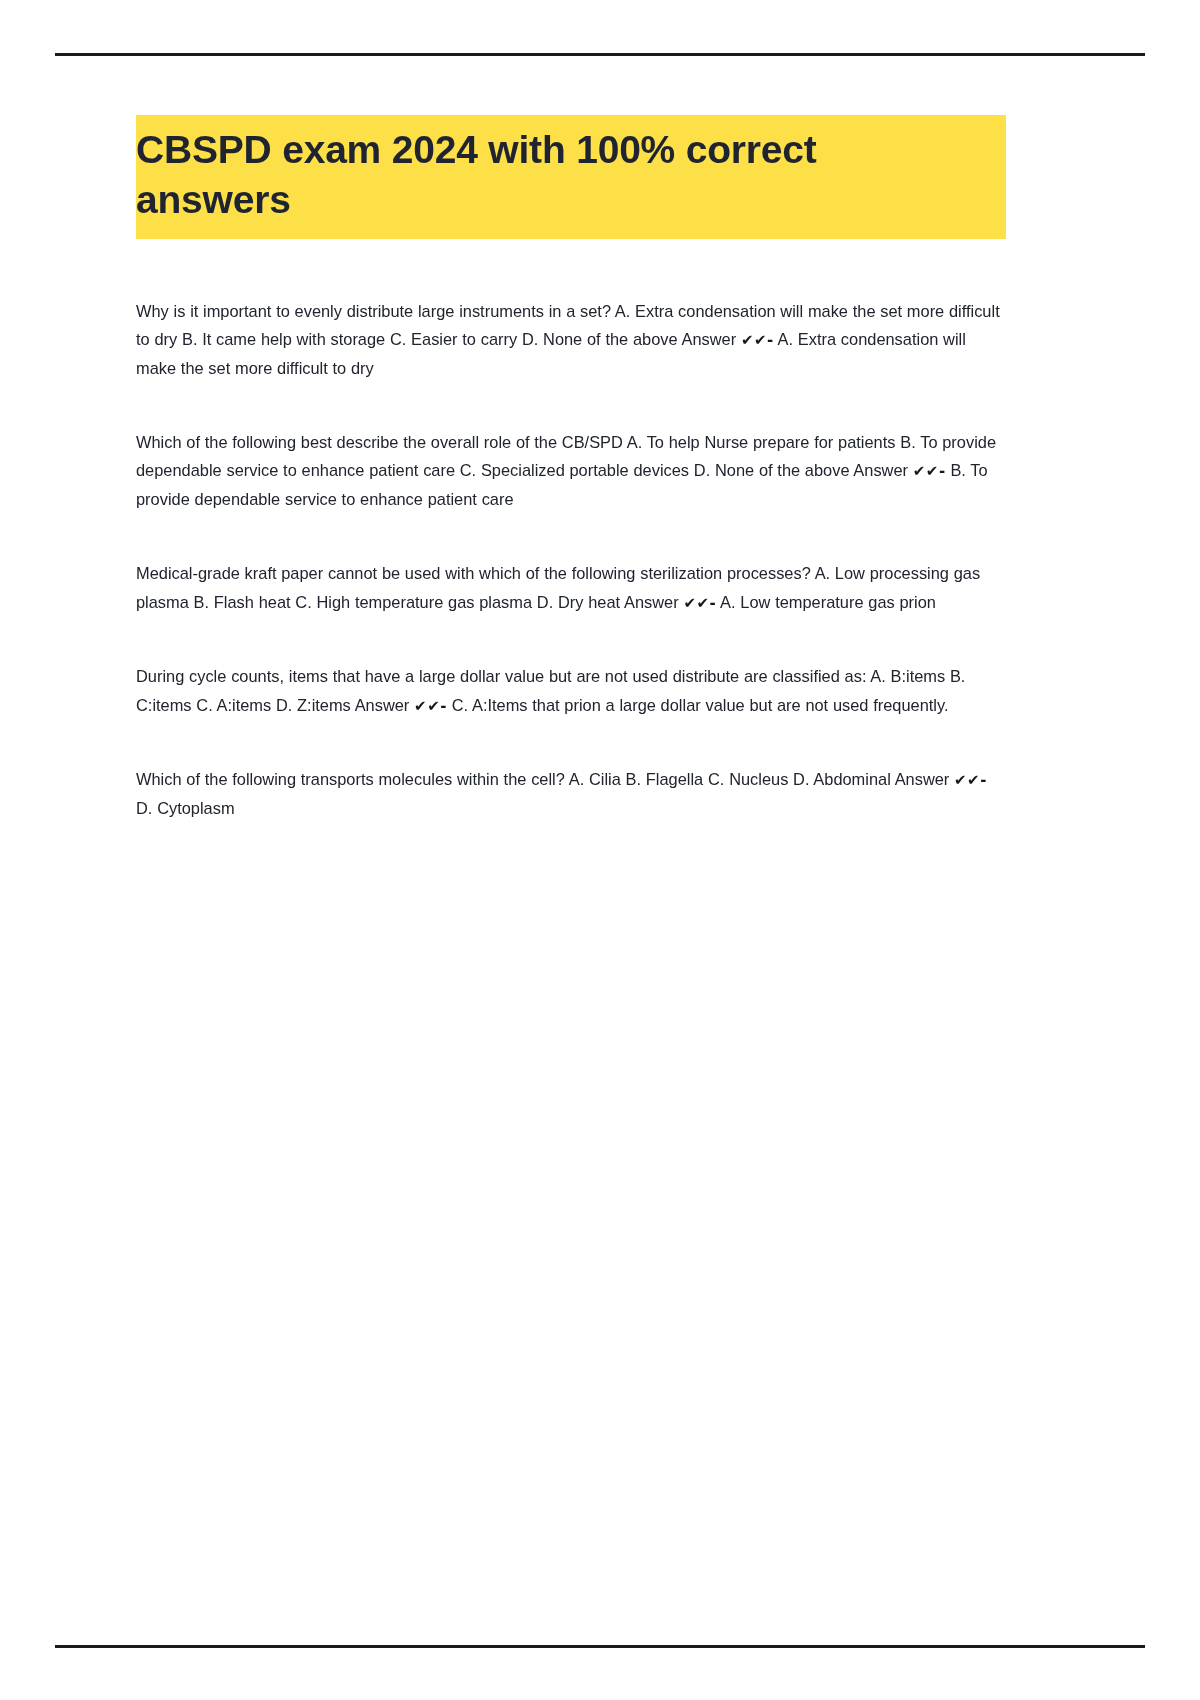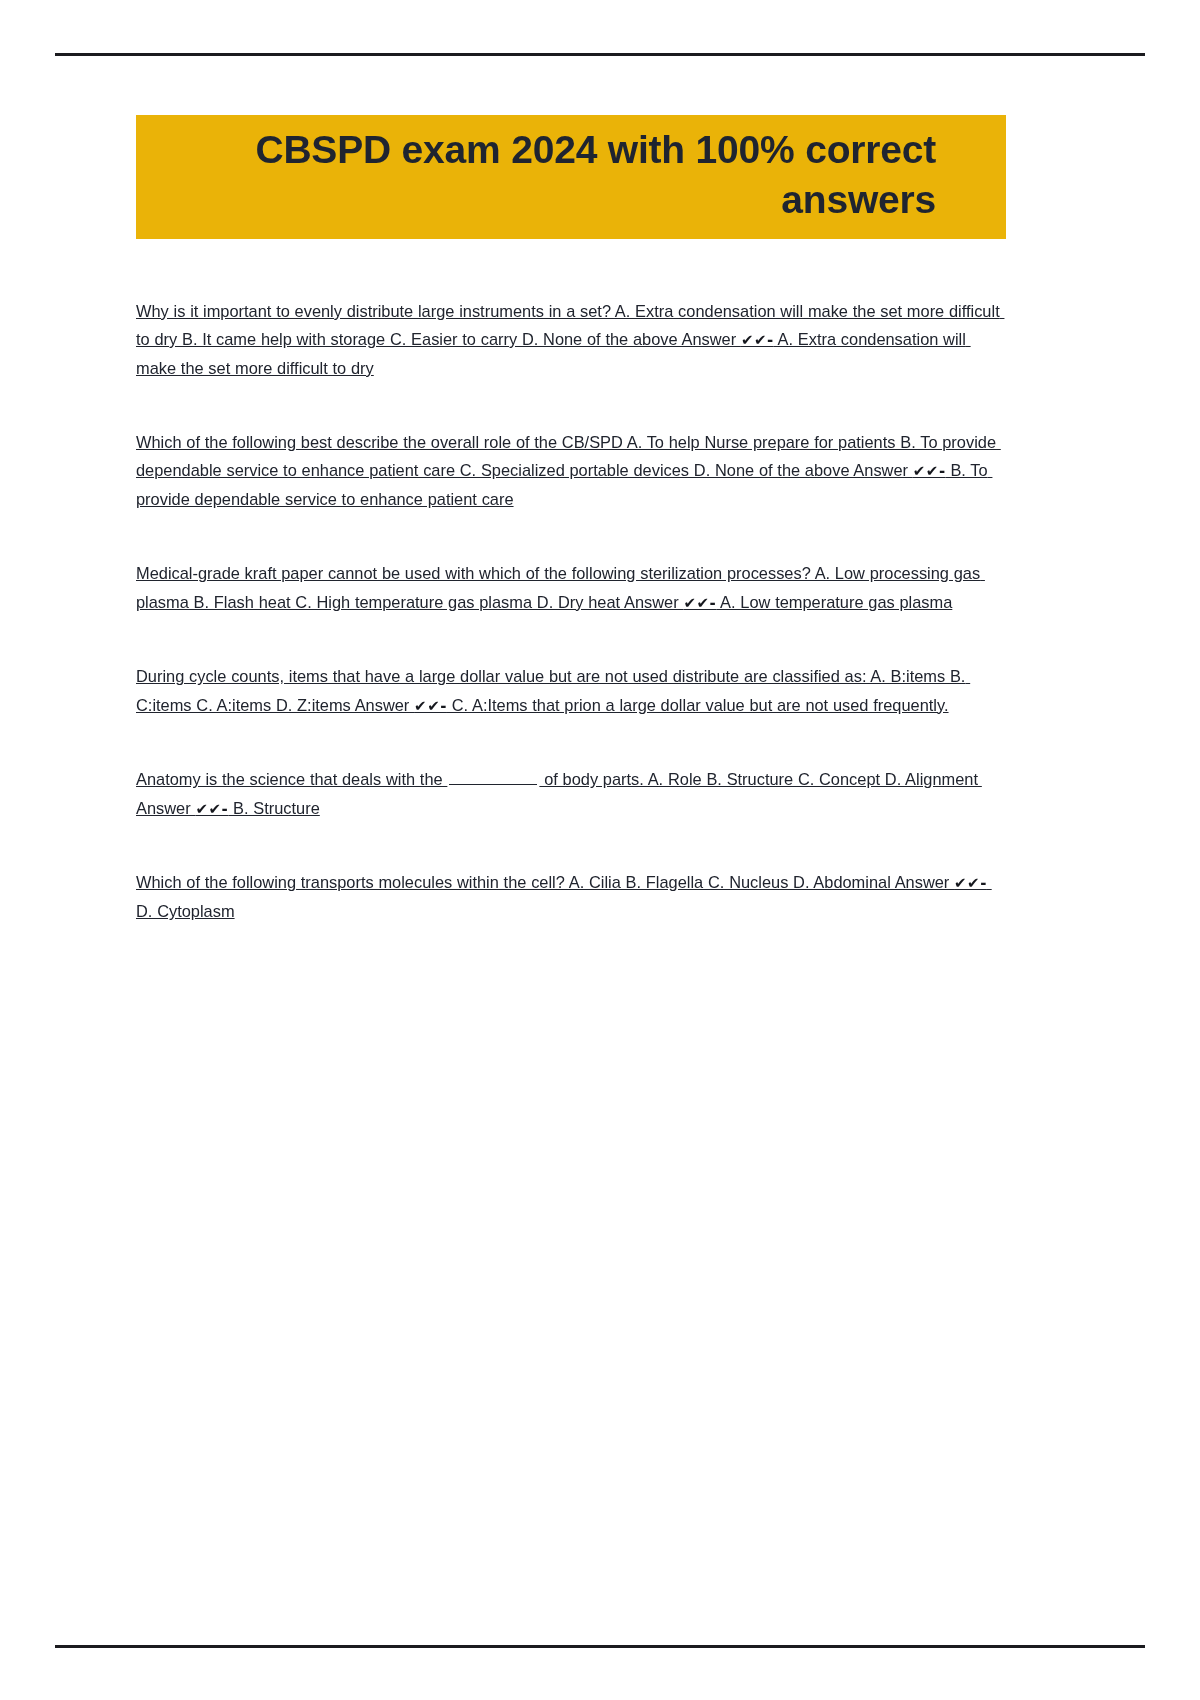--- a/index.html
+++ b/index.html
@@ -37,23 +37,22 @@
   .content {
     position: absolute;
     left: 0;
     right: 0;
     top: 53px;
     padding: 0;
   }
 
   .title-band {
     margin: 62px 194px 0 136px;
-    background: #eab308;
+    background: #fde047;
     padding: 10px 0 14px 0;
-    text-align: right;
   }
 
   .doc-title {
     margin: 0;
     font-family: "Liberation Sans", sans-serif;
     font-weight: 700;
     font-size: 39px;
     line-height: 1.28;
     letter-spacing: -0.2px;
     color: #1f2430;
@@ -74,21 +73,20 @@
     line-height: 1.72;
     color: #20242e;
     text-align: left;
     word-spacing: 0.2px;
   }
   .qa-block:first-child { padding-top: 58px; }
 
   .qa-text {
     display: block;
     white-space: pre-wrap;
-    text-decoration: underline;
   }
 
   .blank-fill {
     display: inline-block;
     width: 88px;
     border-bottom: 1.6px solid #20242e;
     vertical-align: baseline;
     height: 0.92em;
     margin: 0 2px;
   }
@@ -119,30 +117,27 @@
       <div class="qa-block">
         <span class="qa-text"><span>Why is it important to evenly distribute large instruments in a set? A. Extra condensation will make the set more difficult to dry B. It came help with storage C. Easier to carry D. None of the above Answer </span><span class="checks">✔✔-</span><span> A. Extra condensation will make the set more difficult to dry</span></span>
       </div>
 
       <div class="qa-block">
         <span class="qa-text"><span>Which of the following best describe the overall role of the CB/SPD A. To help Nurse prepare for patients B. To provide dependable service to enhance patient care C. Specialized portable devices D. None of the above Answer </span><span class="checks">✔✔-</span><span> B. To provide dependable service to enhance patient care</span></span>
       </div>
 
 
       <div class="qa-block">
-        <span class="qa-text"><span>Medical-grade kraft paper cannot be used with which of the following sterilization processes? A. Low processing gas plasma B. Flash heat C. High temperature gas plasma D. Dry heat Answer </span><span class="checks">✔✔-</span><span> A. Low temperature gas plasma</span></span>
+        <span class="qa-text"><span>Medical-grade kraft paper cannot be used with which of the following sterilization processes? A. Low processing gas plasma B. Flash heat C. High temperature gas plasma D. Dry heat Answer </span><span class="checks">✔✔-</span><span> A. Low temperature gas prion</span></span>
       </div>
 
       <div class="qa-block">
         <span class="qa-text"><span>During cycle counts, items that have a large dollar value but are not used distribute are classified as: A. B:items B. C:items C. A:items D. Z:items Answer </span><span class="checks">✔✔-</span><span> C. A:Items that prion a large dollar value but are not used frequently.</span></span>
       </div>
 
-      <div class="qa-block">
-        <span class="qa-text"><span>Anatomy is the science that deals with the </span><span class="blank-fill"></span><span> of body parts. A. Role B. Structure C. Concept D. Alignment Answer </span><span class="checks">✔✔-</span><span> B. Structure</span></span>
-      </div>
 
       <div class="qa-block">
         <span class="qa-text"><span>Which of the following transports molecules within the cell? A. Cilia B. Flagella C. Nucleus D. Abdominal Answer </span><span class="checks">✔✔-</span><span> D. Cytoplasm</span></span>
       </div>
 
 
     </div>
   </div>
 
   <div class="rule bottom"></div>

